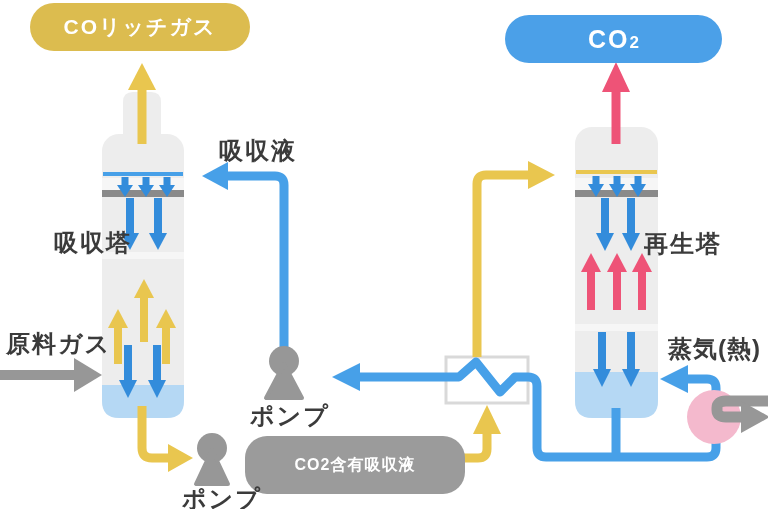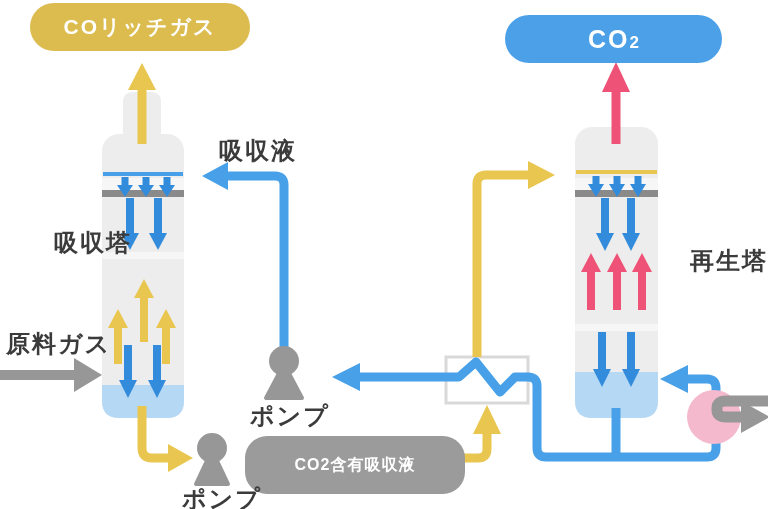--- a/index.html
+++ b/index.html
@@ -18,21 +18,21 @@
         display:flex;align-items:center;justify-content:center;
         letter-spacing:2px;white-space:nowrap;}
   .pill-yellow{left:30px;top:3px;width:220px;height:48px;background:var(--yellow);font-size:21px;}
   .pill-blue{left:505px;top:2px;width:217px;height:48px;background:var(--bluePill);font-size:25px;margin-top:13px;}
   .pill-blue .sub{font-size:17px;position:relative;top:4px;letter-spacing:0;}
   .pill-gray{left:245px;top:436px;width:220px;height:58px;background:var(--grayPill);
              font-size:16px;border-radius:22px;letter-spacing:1px;}
   .lbl-absorber{left:14px;top:227px;margin-left:40px;}
   .lbl-feedgas{left:6px;top:328px;}
   .lbl-absorbent{left:219px;top:135px;}
-  .lbl-regenerator{left:690px;top:228px;margin-top:17px;}
+  .lbl-regenerator{left:644px;top:228px;}
   .lbl-steam{left:668px;top:333px;letter-spacing:1px;}
   .lbl-pump1{left:182px;top:483px;}
   .lbl-pump2{left:250px;top:400px;}
 </style>
 </head>
 <body>
 
 <div class="stage">
 
   <svg width="768" height="509" viewBox="0 0 768 509">
@@ -182,16 +182,17 @@
   </div>
 
   <div class="pill pill-gray">
     <span>CO2含有吸収液</span>
   </div>
 
   <div class="lbl lbl-absorber">吸収塔</div>
   <div class="lbl lbl-feedgas">原料ガス</div>
   <div class="lbl lbl-absorbent">吸収液</div>
   <div class="lbl lbl-regenerator">再生塔</div>
+  <div class="lbl lbl-steam">蒸気(熱)</div>
   <div class="lbl lbl-pump1">ポンプ</div>
   <div class="lbl lbl-pump2">ポンプ</div>
 
 </div>
 
 </body></html>

